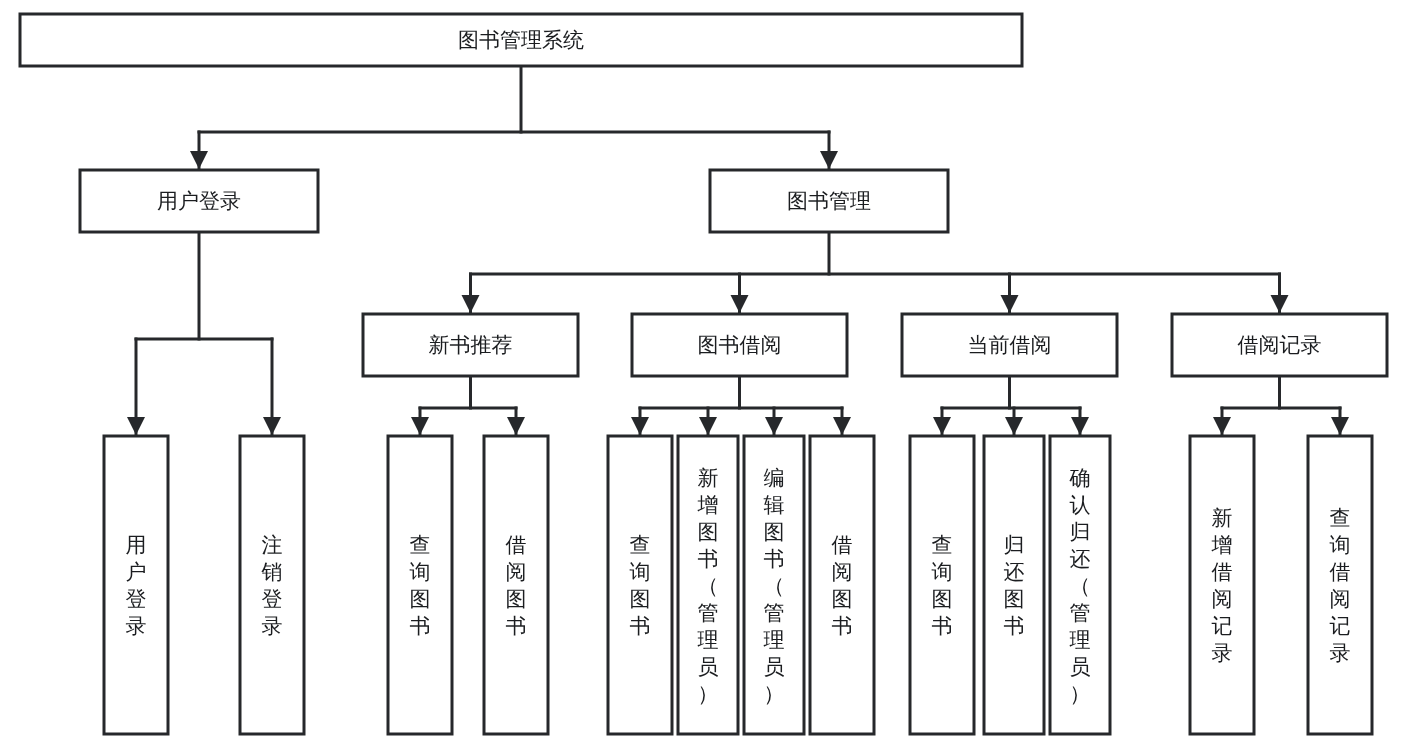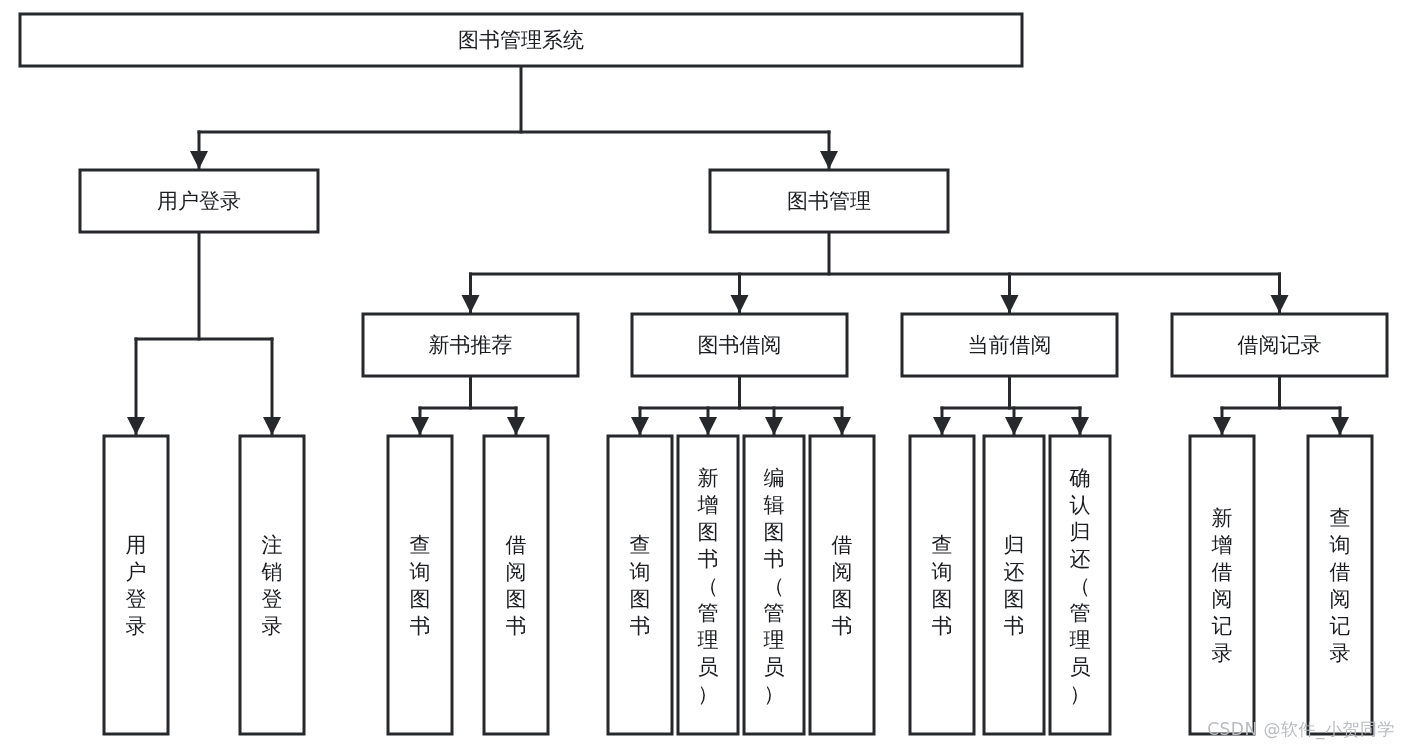--- a/index.html
+++ b/index.html
@@ -198,14 +198,13 @@
         <g>
           <rect x="1190" y="436" width="64" height="298" rx="0" class="node-rect"></rect>
           <text x="1222" y="525.06" class="node-label-v"><tspan x="1222" dy="0">新</tspan><tspan x="1222" dy="27">增</tspan><tspan x="1222" dy="27">借</tspan><tspan x="1222" dy="27">阅</tspan><tspan x="1222" dy="27">记</tspan><tspan x="1222" dy="27">录</tspan></text>
         </g>
         <g>
           <rect x="1308" y="436" width="64" height="298" rx="0" class="node-rect"></rect>
           <text x="1340" y="525.06" class="node-label-v"><tspan x="1340" dy="0">查</tspan><tspan x="1340" dy="27">询</tspan><tspan x="1340" dy="27">借</tspan><tspan x="1340" dy="27">阅</tspan><tspan x="1340" dy="27">记</tspan><tspan x="1340" dy="27">录</tspan></text>
         </g>
       </g>
   </svg>
-  <div class="watermark">CSDN @软件_小贺同学</div>
 </div>
 
 </body></html>

